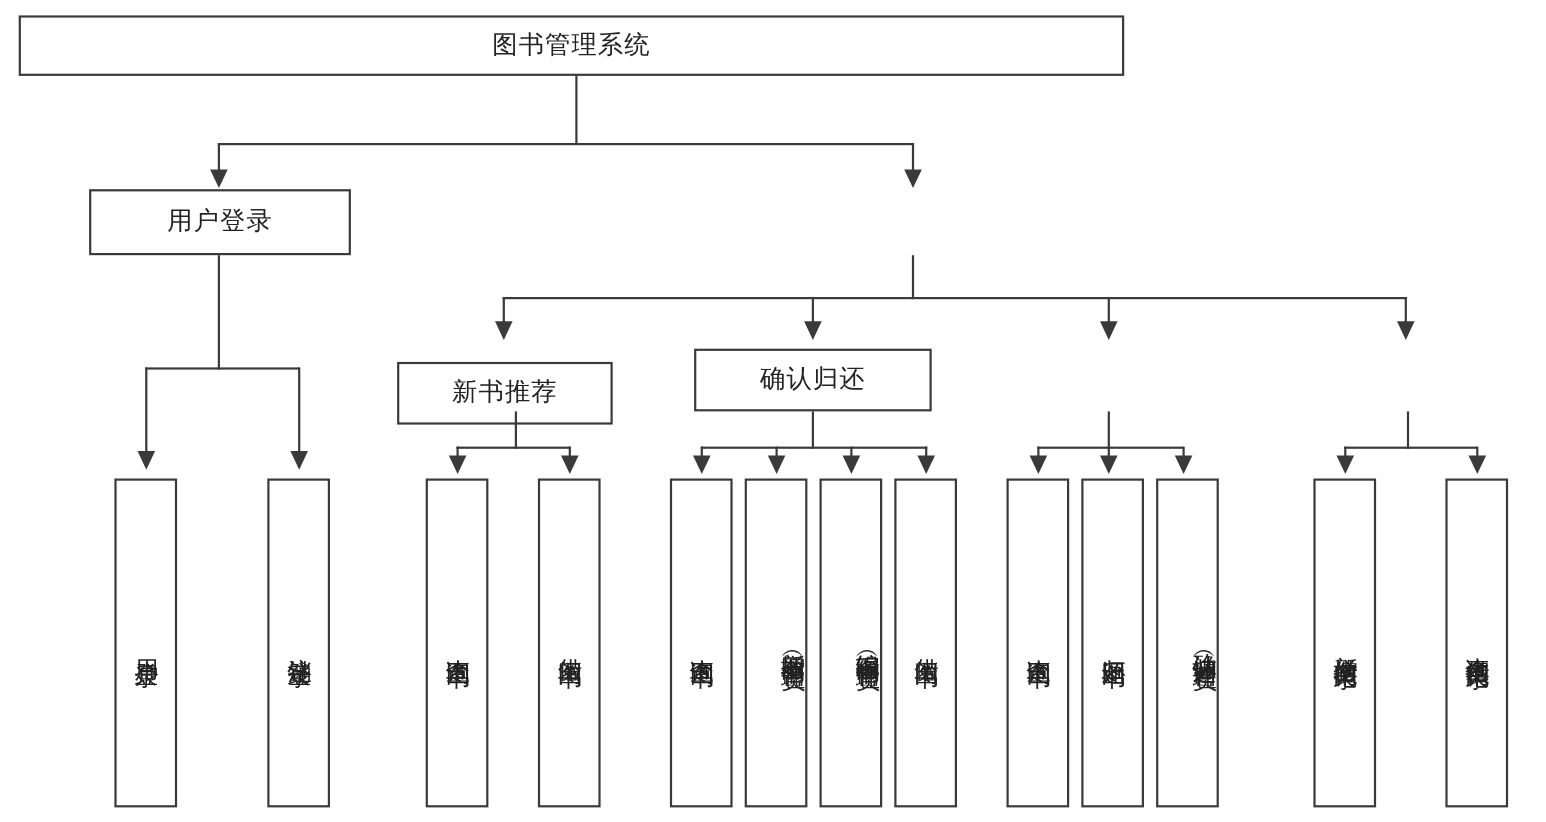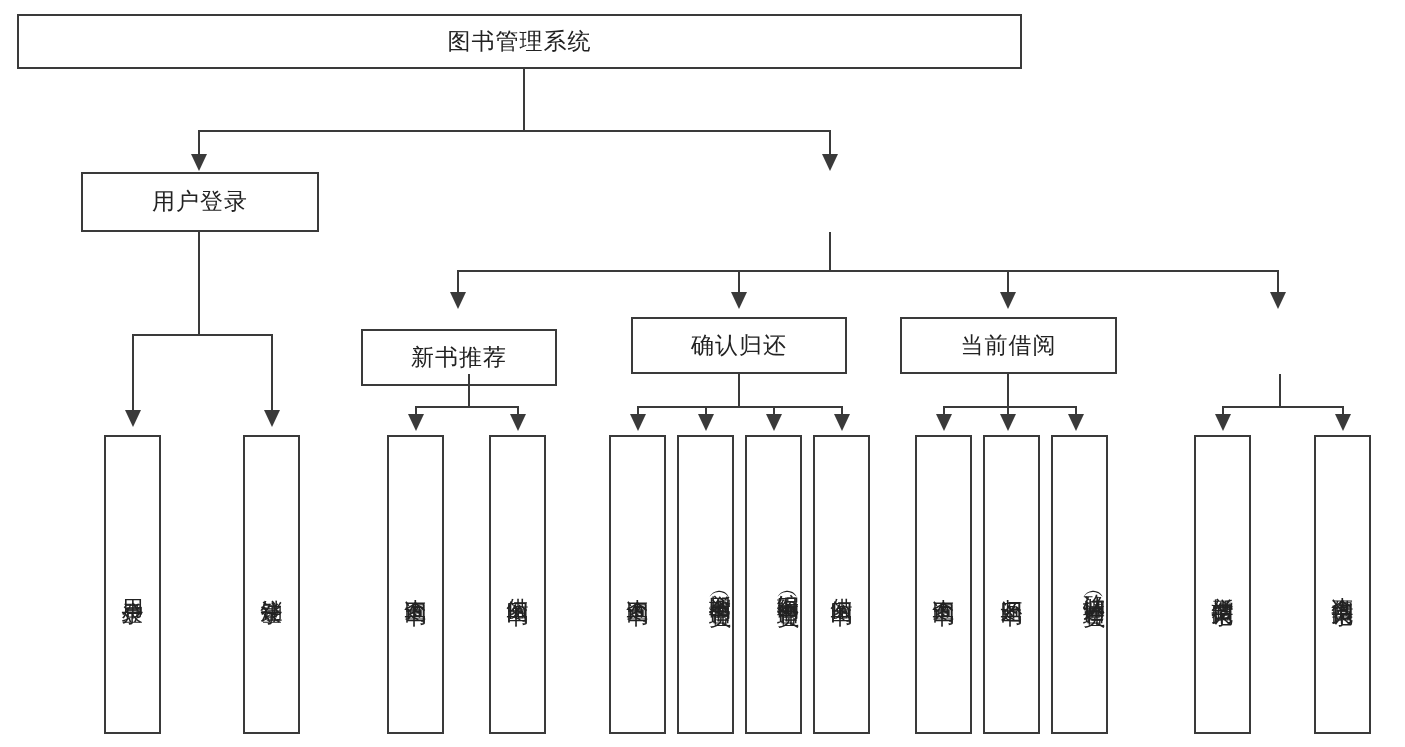--- a/index.html
+++ b/index.html
@@ -117,23 +117,20 @@
   <div class="arrow" style="left:1000px; top:292px;"></div>
   <div class="ln-v" style="left:1277px; top:270px; height:26px;"></div>
   <div class="arrow" style="left:1270px; top:292px;"></div>
 
   <div class="node horiz" style="left:361px; top:329px; width:196px; height:57px;">
     <span>新书推荐</span>
   </div>
   <div class="node horiz" style="left:631px; top:317px; width:216px; height:57px;">
     <span>确认归还</span>
   </div>
-  <div class="node horiz" style="left:900px; top:317px; width:217px; height:57px;">
-    <span>当前借阅</span>
-  </div>
 
   <div class="ln-v" style="left:468px; top:374px; height:34px;"></div>
   <div class="ln-h" style="left:415px; top:406px; width:104px;"></div>
   <div class="ln-v" style="left:415px; top:406px; height:12px;"></div>
   <div class="arrow" style="left:408px; top:414px;"></div>
   <div class="ln-v" style="left:517px; top:406px; height:12px;"></div>
   <div class="arrow" style="left:510px; top:414px;"></div>
 
   <div class="ln-v" style="left:738px; top:374px; height:34px;"></div>
   <div class="ln-h" style="left:637px; top:406px; width:206px;"></div>

